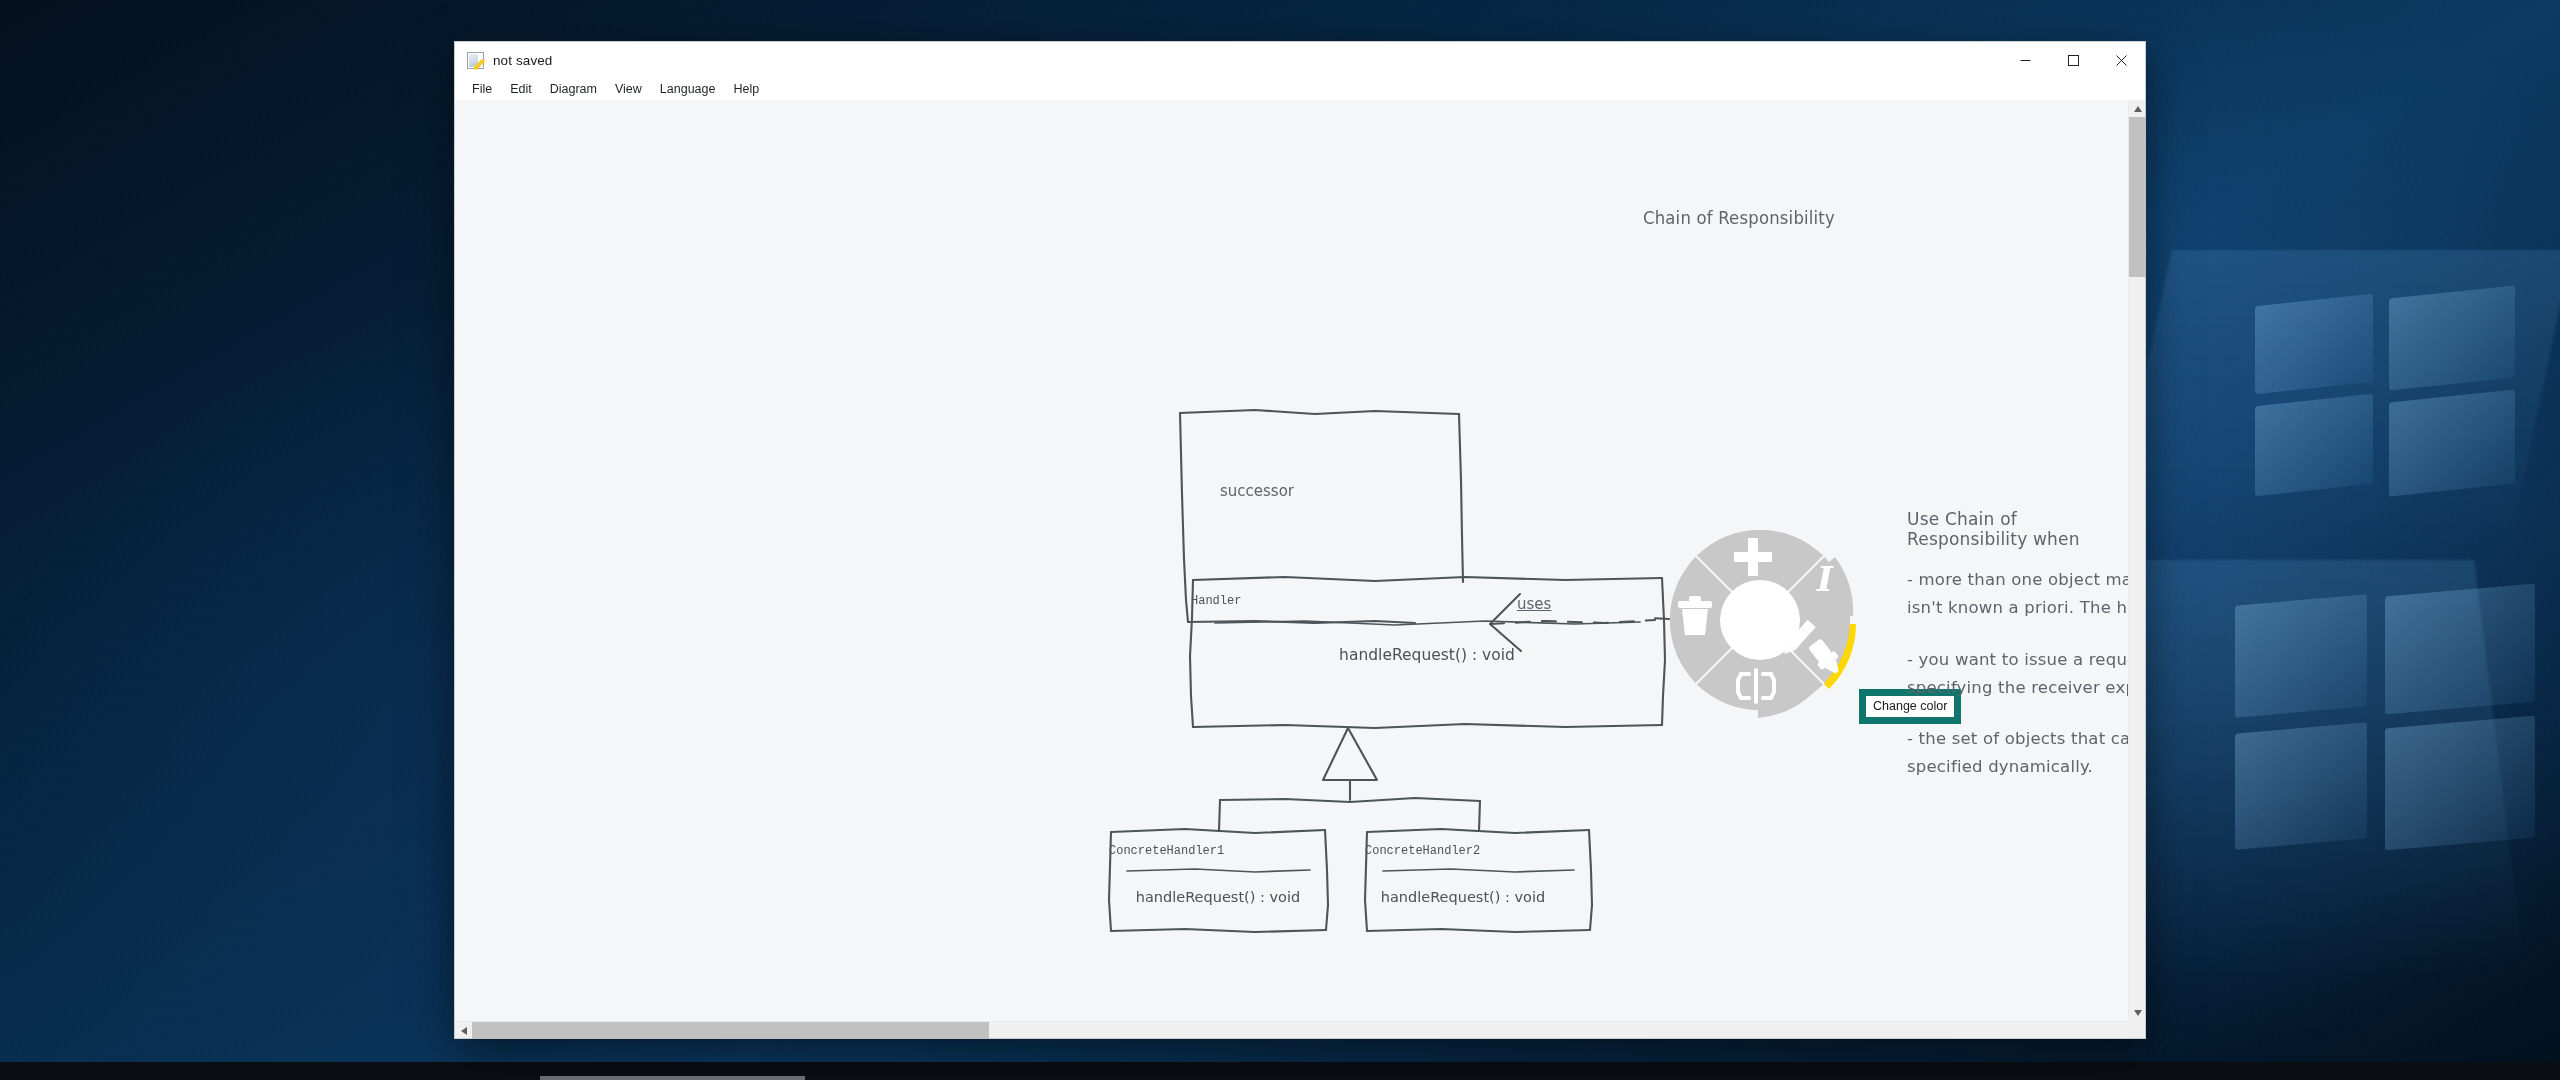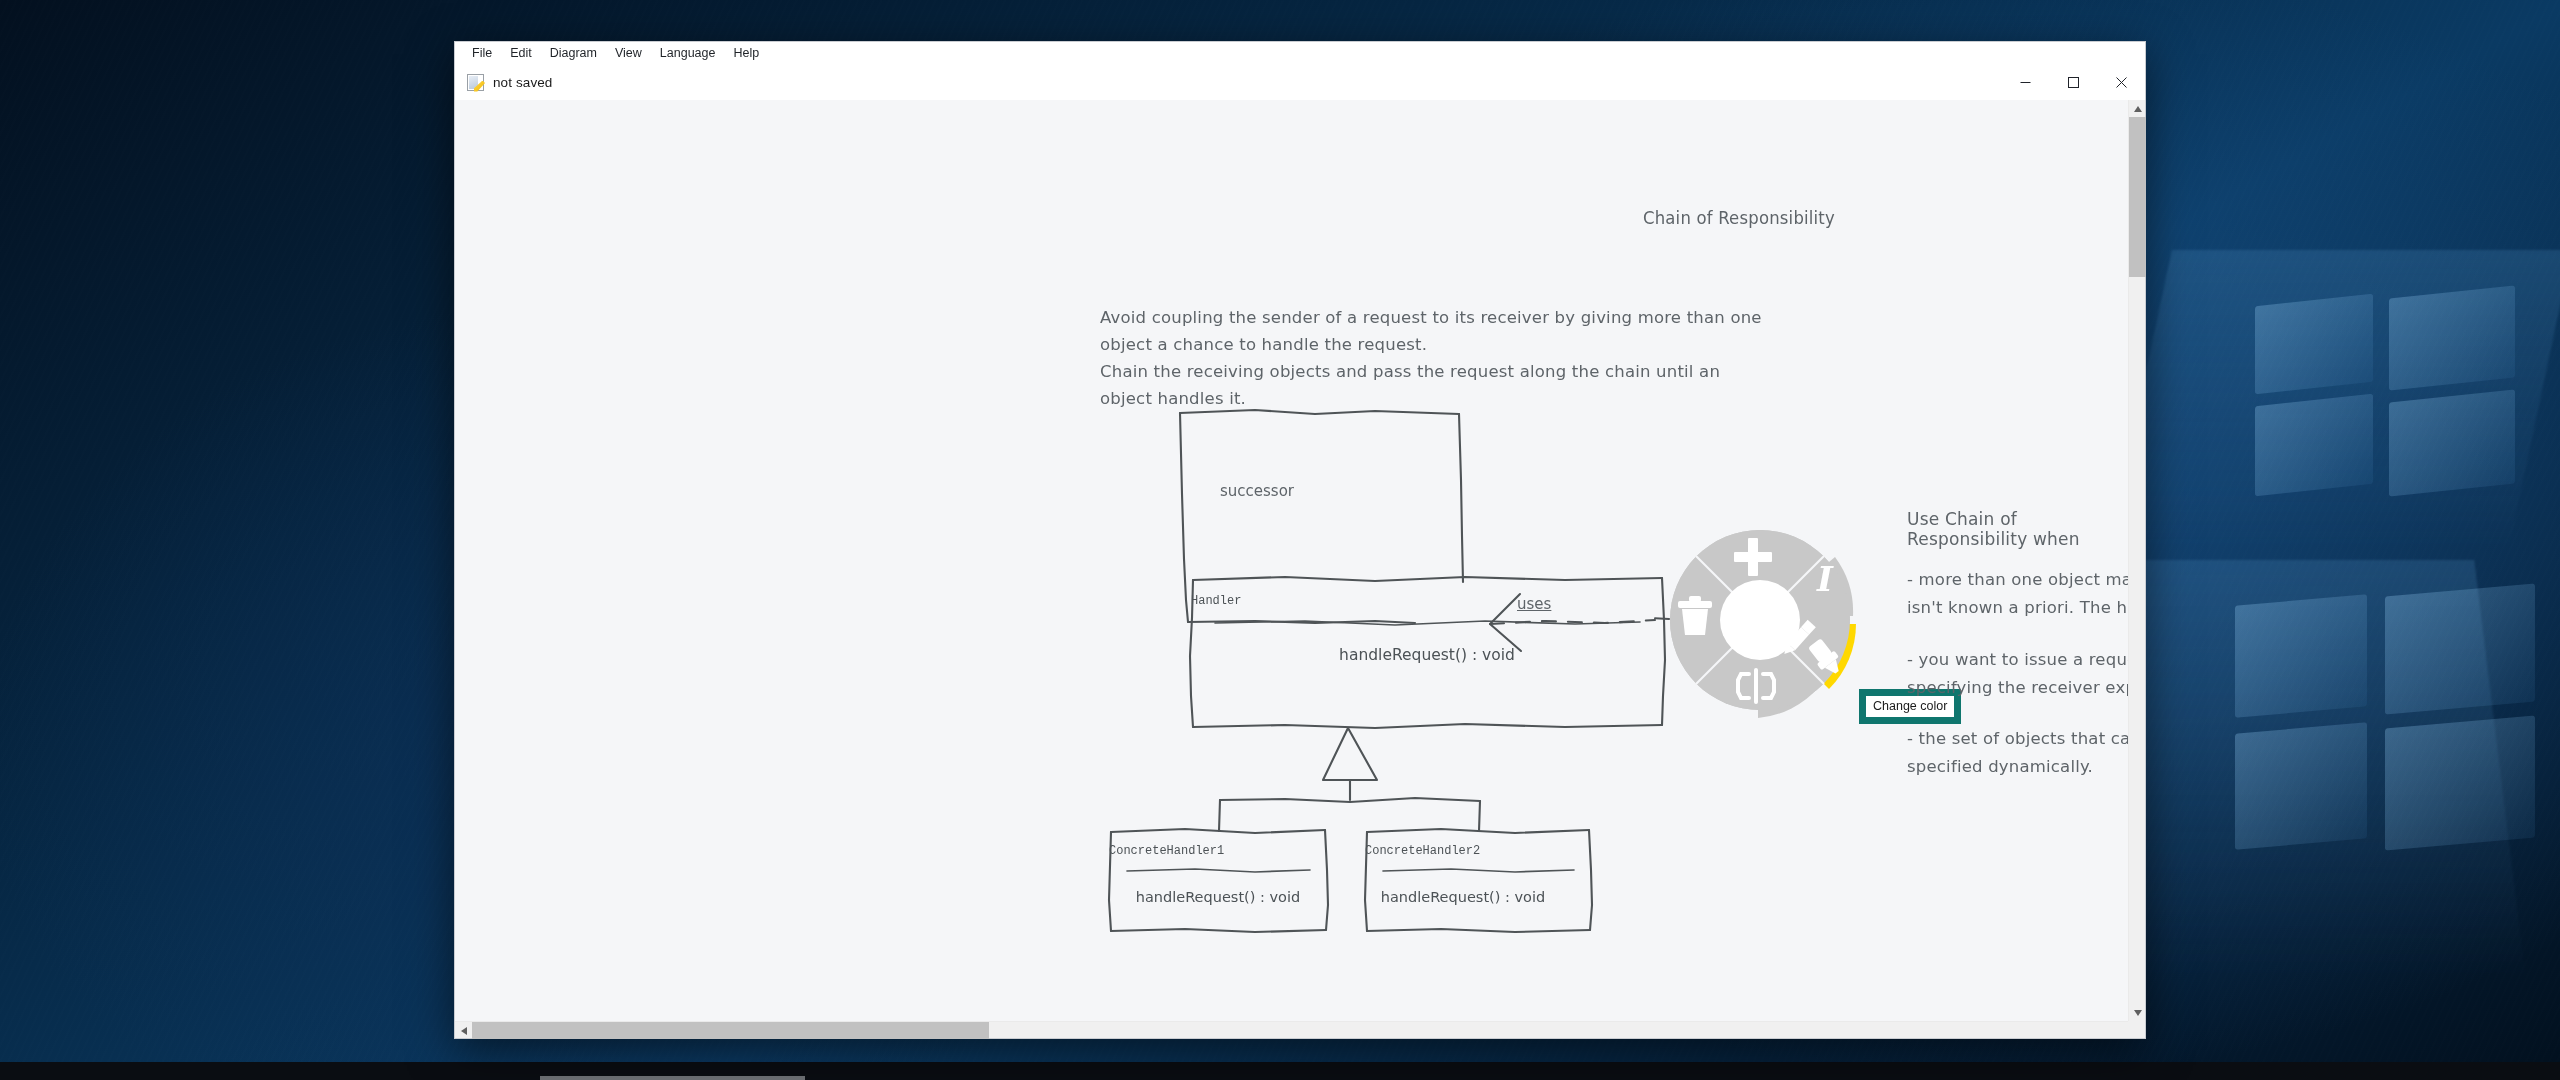--- a/index.html
+++ b/index.html
@@ -203,64 +203,60 @@
   </div>
   <div class="wp-grain"></div>
 </div>
 
 <div id="taskbar">
   <div class="tb-item"></div>
 </div>
 
 <div id="app-window">
 
+  <div id="titlebar">
+    <div class="tb-icon"></div>
+    <div id="window-title">not saved</div>
+
+    <div class="win-btns">
+      <div class="win-btn">
+        <svg width="11" height="11" viewBox="0 0 11 11" aria-hidden="true">
+          <line x1="0.5" y1="5.5" x2="10.5" y2="5.5" stroke="#20232a" stroke-width="1"></line>
+        </svg>
+      </div>
+      <div class="win-btn">
+        <svg width="11" height="11" viewBox="0 0 11 11" aria-hidden="true">
+          <rect x="0.5" y="0.5" width="10" height="10" fill="none" stroke="#20232a" stroke-width="1"></rect>
+        </svg>
+      </div>
+      <div class="win-btn close">
+        <svg width="11" height="11" viewBox="0 0 11 11" aria-hidden="true">
+          <line x1="0.5" y1="0.5" x2="10.5" y2="10.5" stroke="#20232a" stroke-width="1"></line>
+          <line x1="10.5" y1="0.5" x2="0.5" y2="10.5" stroke="#20232a" stroke-width="1"></line>
+        </svg>
+      </div>
+    </div>
+  </div>
+
   <div id="menubar">
     <div class="menu-item">File</div>
     <div class="menu-item">Edit</div>
     <div class="menu-item">Diagram</div>
     <div class="menu-item">View</div>
     <div class="menu-item">Language</div>
     <div class="menu-item">Help</div>
   </div>
 
-  <div id="titlebar">
-    <div class="tb-icon"></div>
-    <div id="window-title">not saved</div>
-
-    <div class="win-btns">
-      <div class="win-btn">
-        <svg width="11" height="11" viewBox="0 0 11 11" aria-hidden="true">
-          <line x1="0.5" y1="5.5" x2="10.5" y2="5.5" stroke="#20232a" stroke-width="1"></line>
-        </svg>
-      </div>
-      <div class="win-btn">
-        <svg width="11" height="11" viewBox="0 0 11 11" aria-hidden="true">
-          <rect x="0.5" y="0.5" width="10" height="10" fill="none" stroke="#20232a" stroke-width="1"></rect>
-        </svg>
-      </div>
-      <div class="win-btn close">
-        <svg width="11" height="11" viewBox="0 0 11 11" aria-hidden="true">
-          <line x1="0.5" y1="0.5" x2="10.5" y2="10.5" stroke="#20232a" stroke-width="1"></line>
-          <line x1="10.5" y1="0.5" x2="0.5" y2="10.5" stroke="#20232a" stroke-width="1"></line>
-        </svg>
-      </div>
-    </div>
-  </div>
-
   <div id="canvas-wrap">
 
     <div id="canvas">
       <div id="canvas-inner">
 
         <div id="diagram-title" class="hand">Chain of Responsibility</div>
 
-        <div id="intro-text" class="hand">Avoid coupling the sender of a request to its receiver by giving more than one
-object a chance to handle the request.
-Chain the receiving objects and pass the request along the chain until an
-object handles it.</div>
 
         <svg width="1690" height="940" viewBox="0 0 1690 940" style="position:absolute;left:0;top:0;">
           <g fill="none" stroke="#4f5457" stroke-width="2.1" stroke-linecap="round" stroke-linejoin="round">
 
             <path d="M 725,313 L 727,394 L 729,459 L 731,500 L 733,522"></path>
             <path d="M 725,313 L 800,310 L 860,314 L 920,311 L 1004,314"></path>
             <path d="M 1004,314 L 1006,380 L 1007,436 L 1008,482"></path>
             <path d="M 733,522 L 800,521 L 860,523 L 920,521 L 960,523"></path>
 
             <path d="M 738,480 L 830,477 L 920,481 L 1010,477 L 1110,480 L 1207,478"></path>

